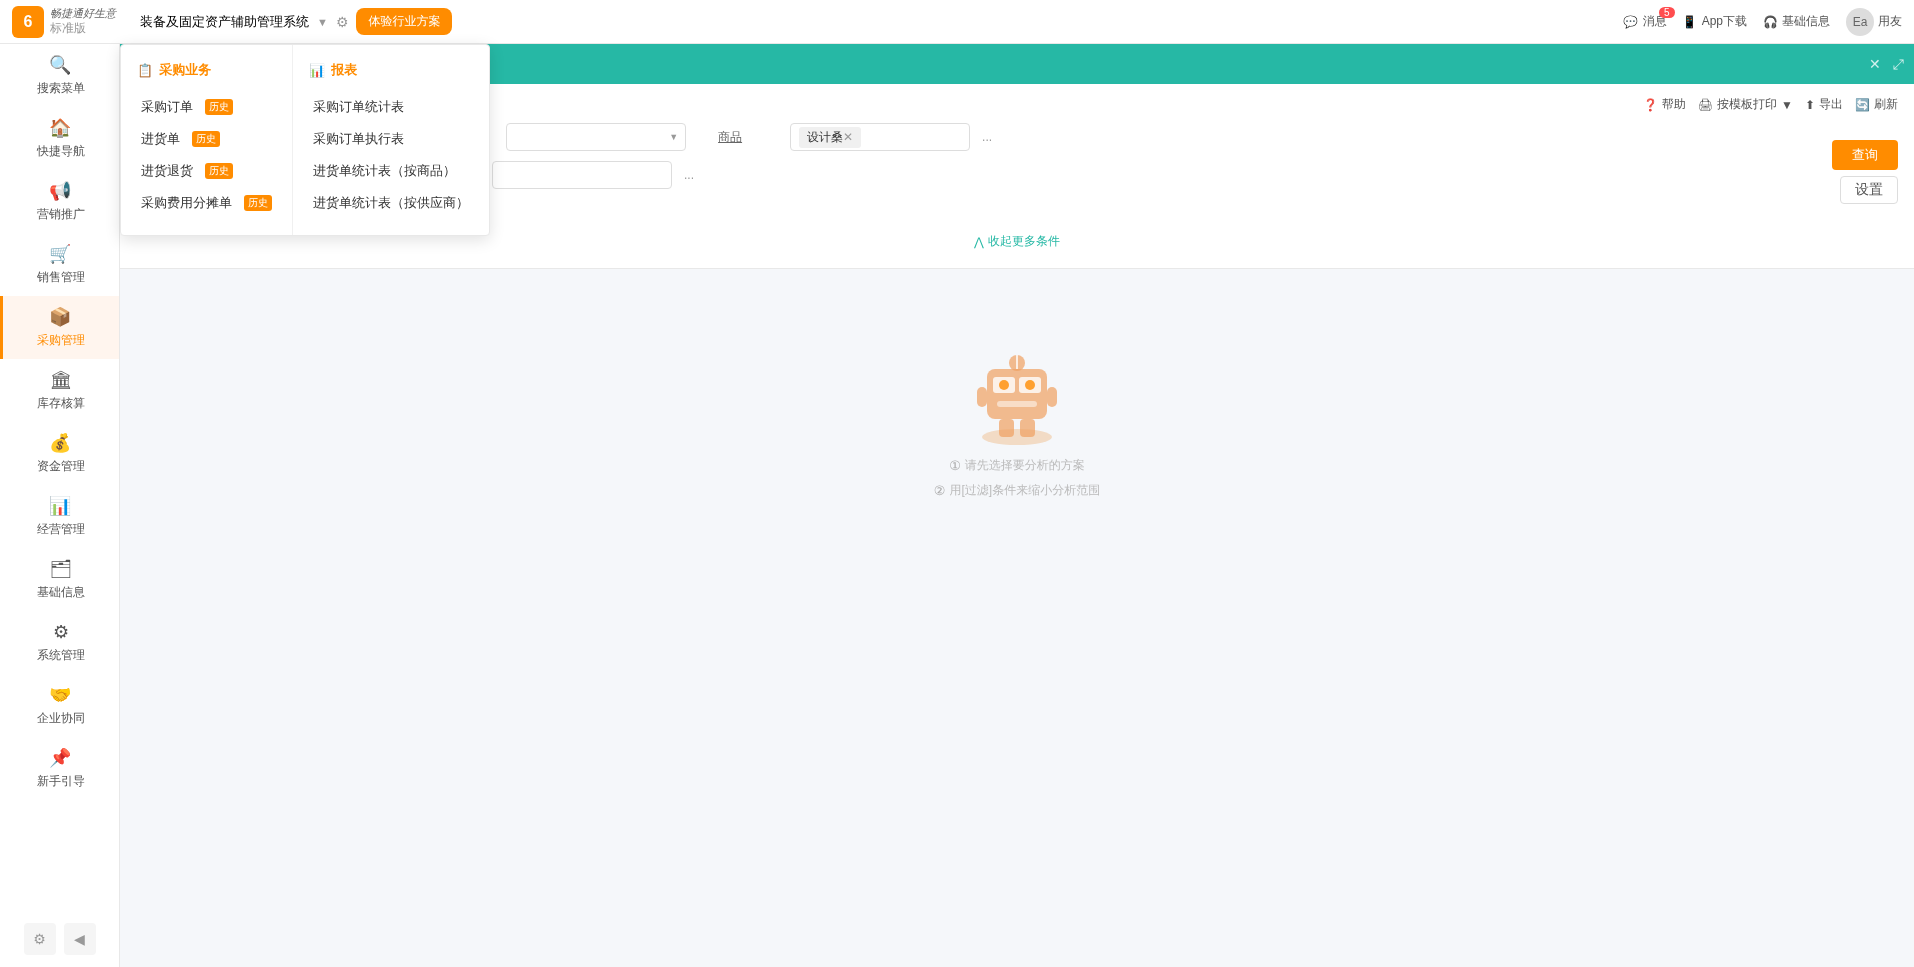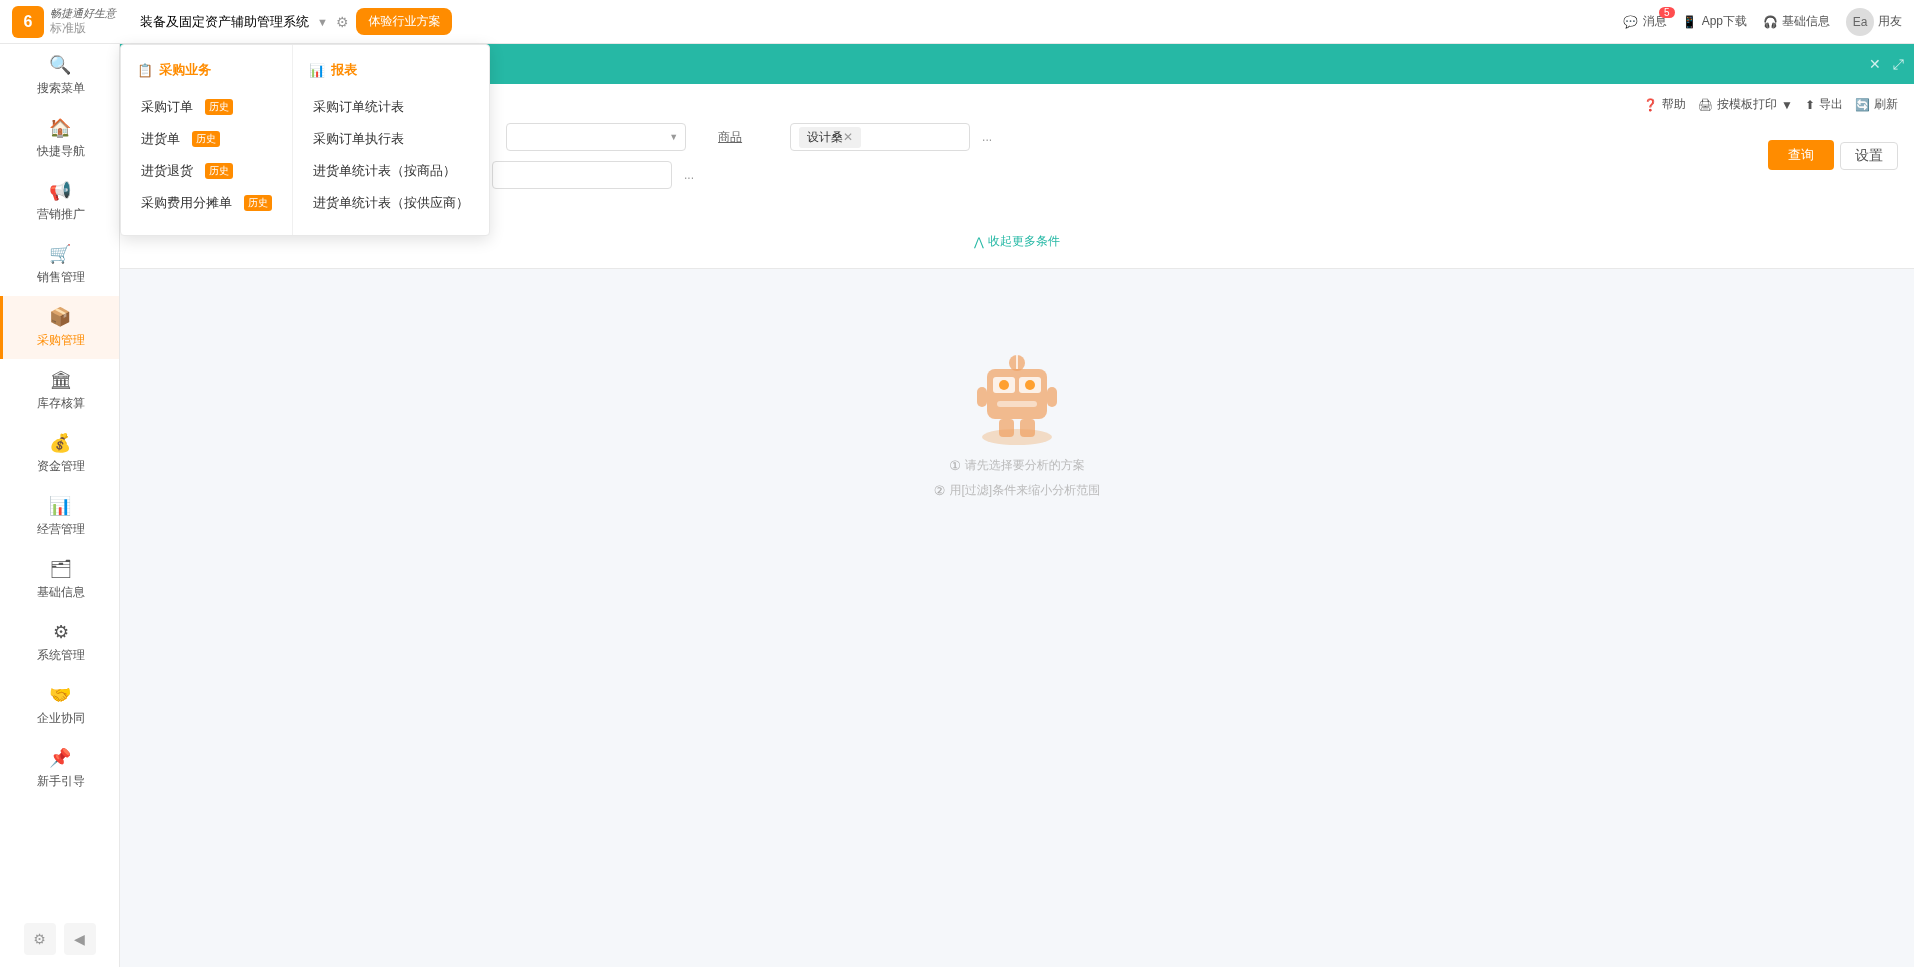--- a/index.html
+++ b/index.html
@@ -265,21 +265,21 @@
       background: #fff;
       color: #555;
       border: 1px solid #ddd;
       padding: 4px 14px;
       border-radius: 4px;
       cursor: pointer;
       font-size: 14px;
     }
     .query-btn-area {
       display: flex;
-      flex-direction: row;
+      flex-direction: column;
       gap: 6px;
       align-items: flex-end;
       margin-left: auto;
     }
     .collapse-btn {
       display: flex;
       justify-content: center;
       align-items: center;
       color: #26b8a5;
       font-size: 12px;

